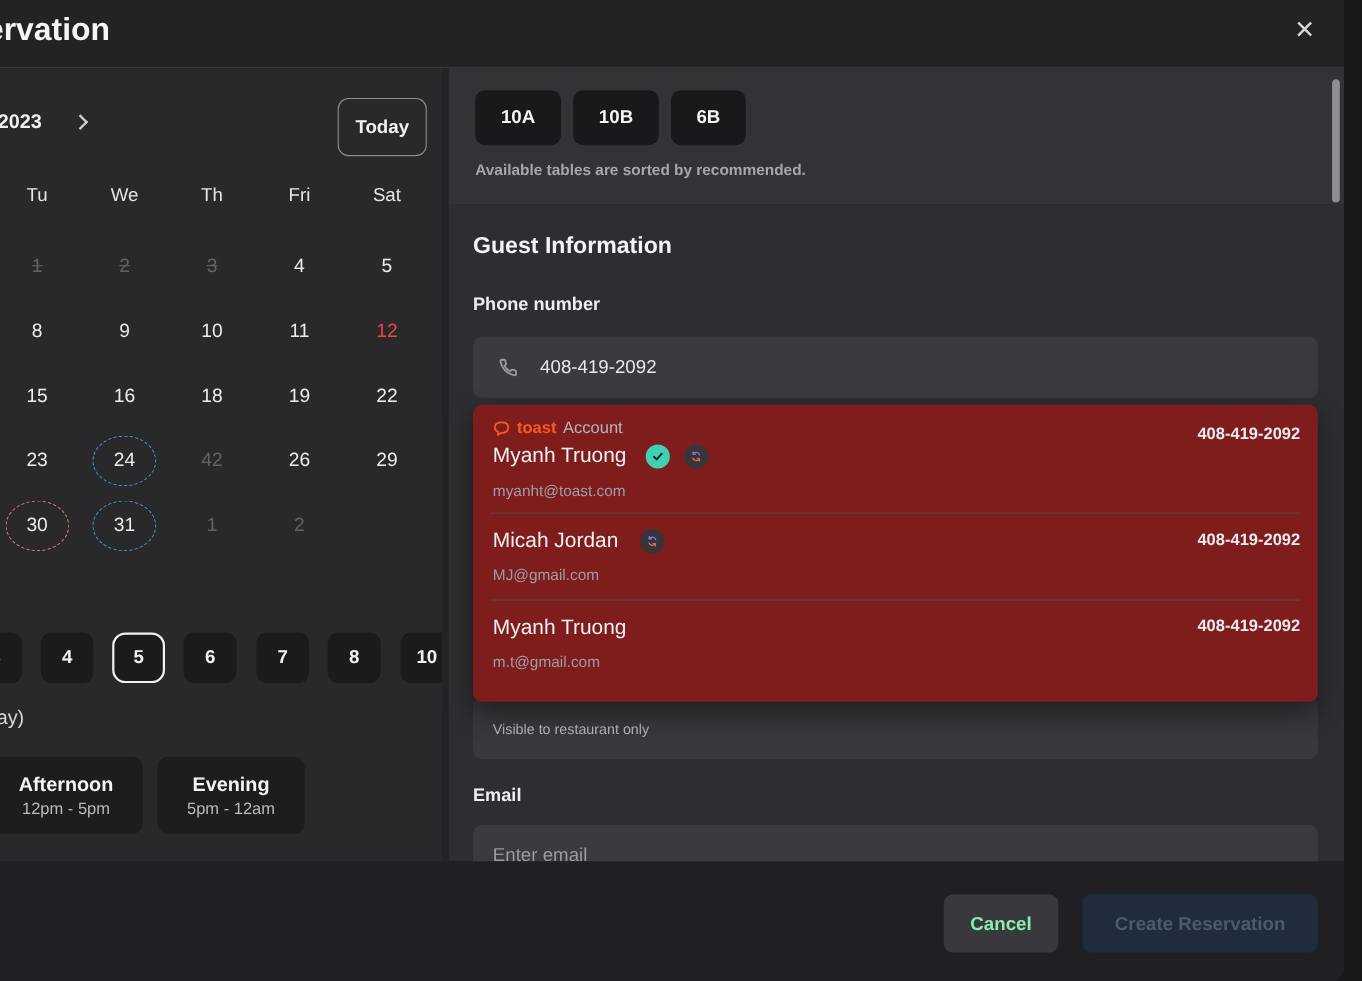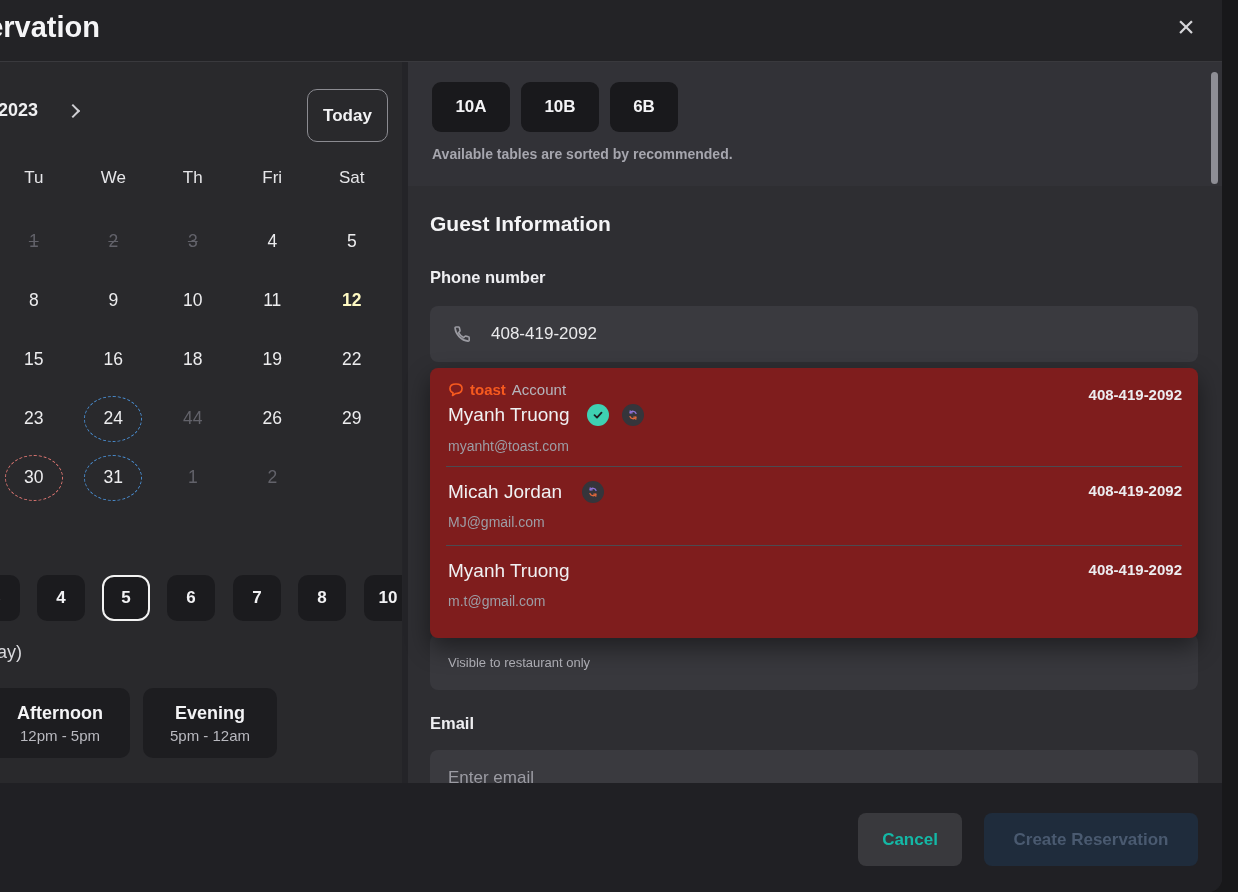--- a/index.html
+++ b/index.html
@@ -23,21 +23,21 @@
   .chev { position:absolute; left:68px; top:44px; width:10px; height:10px; border-top:2px solid #cfcfd4; border-right:2px solid #cfcfd4;
           transform:rotate(45deg); cursor:pointer; }
   .today-btn { position:absolute; left:307px; top:27px; width:81px; height:53px; border:1px solid #8b8b91; border-radius:10px;
                background:transparent; color:#f2f2f4; font-size:17px; font-weight:bold; display:flex; align-items:center; justify-content:center; cursor:pointer; }
   .wk-grid { position:absolute; left:-6px; top:106px; display:grid; grid-template-columns:repeat(5,79.5px); }
   .wk-grid .wd { text-align:center; font-size:17px; color:#e6e6e9; }
   .date-grid { position:absolute; left:-6px; top:150px; display:grid; grid-template-columns:repeat(5,79.5px); grid-auto-rows:59px; }
   .cell { display:flex; align-items:center; justify-content:center; font-size:17.5px; color:#ececee; cursor:pointer; }
   .cell.dim { color:#62626a; cursor:default; }
   .cell.struck { color:#62626a; text-decoration:line-through; cursor:default; }
-  .cell.today { color:#fef9c3; font-weight:bold; }
+  .cell.today { color:#ef4444; font-weight:normal; }
   .ring { width:58px; height:46px; border-radius:50%; display:flex; align-items:center; justify-content:center; }
   .ring.blue { border:1.6px dashed #4a8ed2; }
   .ring.red  { border:1.6px dashed #dd7672; }
 
   .party-btn { position:absolute; top:513px; width:48px; height:46px; border-radius:10px; background:#1b1b1e; color:#f2f2f4;
                font-size:17px; font-weight:bold; display:flex; align-items:center; justify-content:center; cursor:pointer; }
   .party-btn.sel { border:2px solid #f2f2f2; border-radius:12px; }
   .tod-clip { position:absolute; left:0; top:580px; width:22px; height:26px; overflow:hidden; }
   .tod-clip > span { position:absolute; right:0; top:0; white-space:nowrap; font-size:18px; color:#d9d9dd; }
   .slot { position:absolute; top:626px; height:70px; background:#1d1d20; border-radius:10px; display:flex; flex-direction:column;
@@ -78,21 +78,21 @@
   .sug .ph2 { position:absolute; right:16px; font-size:15px; font-weight:bold; color:#ececef; }
   .divider { position:absolute; left:16px; right:16px; height:1px; background:#4b4b51; }
   .badge { width:22px; height:22px; border-radius:50%; display:inline-flex; align-items:center; justify-content:center; }
   .badge.check { background:#3ed1b2; }
   .badge.sync { background:#35353b; margin-left:-5px; }
 
   
   .ftr { position:absolute; left:0; top:783px; width:1222px; height:109px; background:#202024; z-index:20; }
   .btn { position:absolute; top:30px; height:53px; border-radius:8px; font-size:17px; font-weight:bold;
          display:flex; align-items:center; justify-content:center; cursor:pointer; }
-  .btn.cancel { left:858px; width:104px; background:#39393d; color:#14b8a6; }
+  .btn.cancel { left:858px; width:104px; background:#39393d; color:#86efac; }
   .btn.create { left:984px; width:214px; background:#1f2c3c; color:#4a5a70; cursor:default; }
 </style>
 </head>
 <body>
 
 <div class="stage">
   <div class="modal">
 
     <div class="hdr">
       <div class="title-clip">
@@ -135,21 +135,21 @@
         <div class="cell">18</div>
         <div class="cell">19</div>
 
         <div class="cell">22</div>
         <div class="cell">23</div>
         <div class="cell">
           <span class="ring blue">
               <span>24</span>
             </span>
         </div>
-        <div class="cell dim">44</div>
+        <div class="cell dim">42</div>
         <div class="cell">26</div>
 
         <div class="cell">29</div>
         <div class="cell">
           <span class="ring red">
               <span>30</span>
             </span>
         </div>
         <div class="cell">
           <span class="ring blue">

